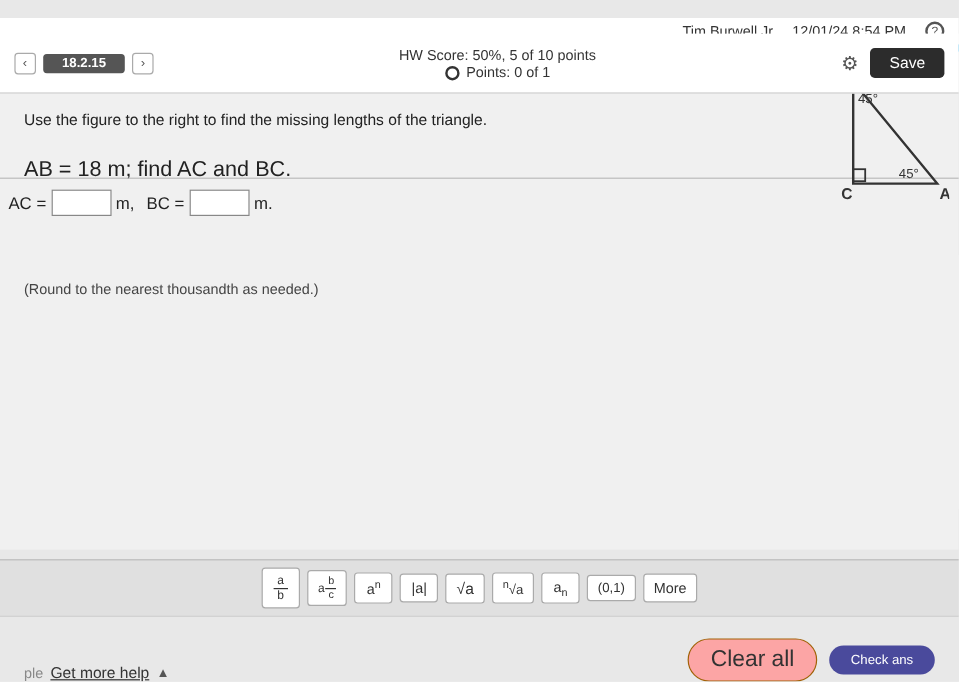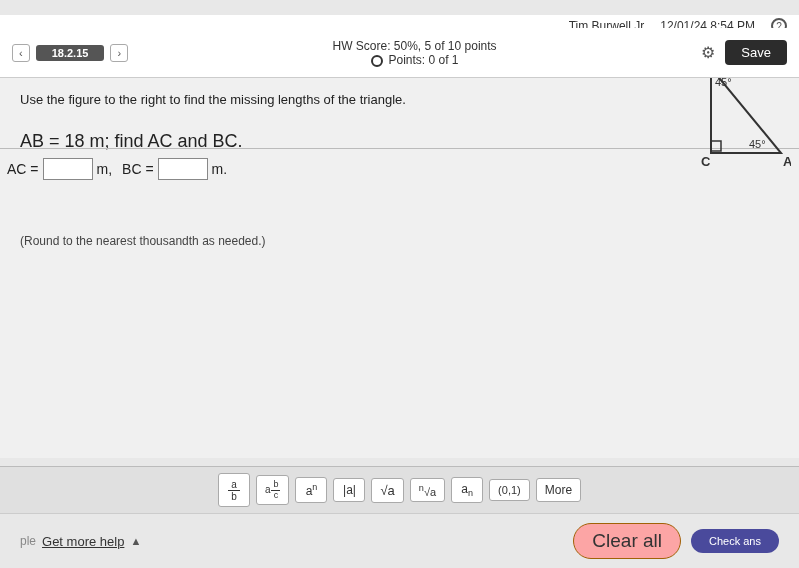--- a/index.html
+++ b/index.html
@@ -167,21 +167,21 @@
 
     
     .bottom-bar {
       position: absolute;
       bottom: 0;
       left: 0;
       right: 0;
       height: 55px;
       background: #e8e8e8;
       display: flex;
-      align-items: center;
+      align-items: flex-end;
       justify-content: space-between;
       padding: 0 20px;
       border-top: 1px solid #ccc;
     }
     .bottom-left {
       display: flex;
       align-items: center;
       gap: 6px;
       font-size: 13px;
       color: #333;

